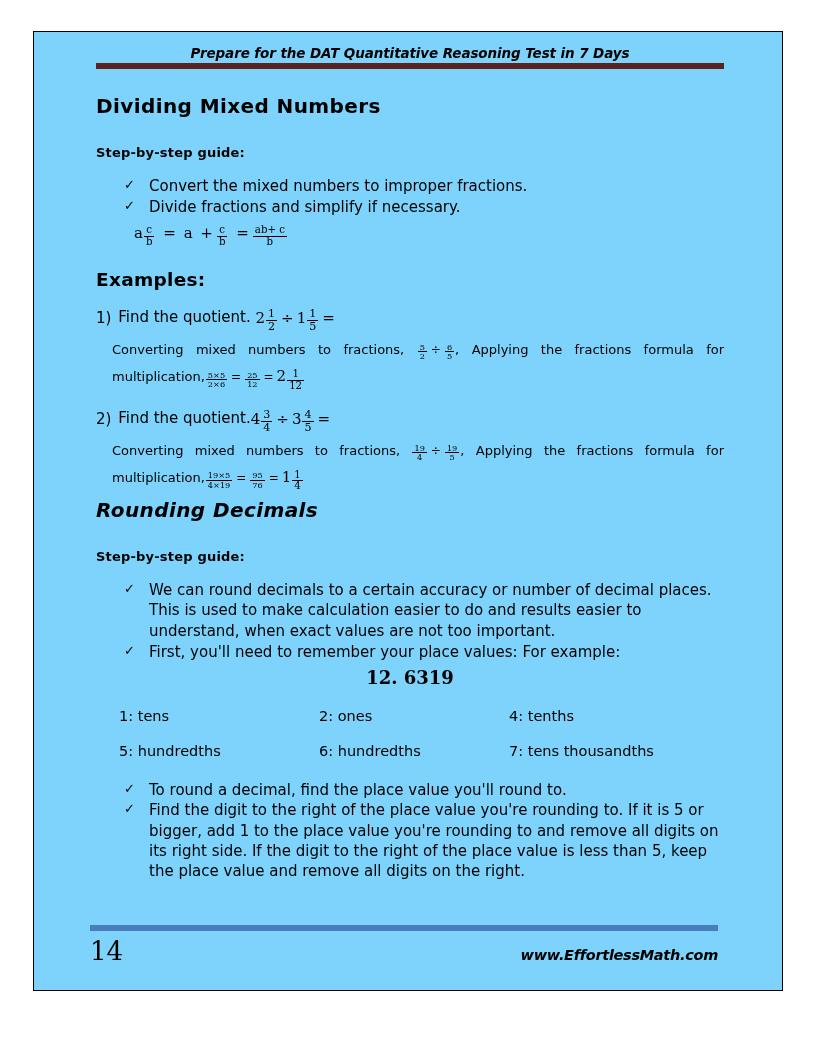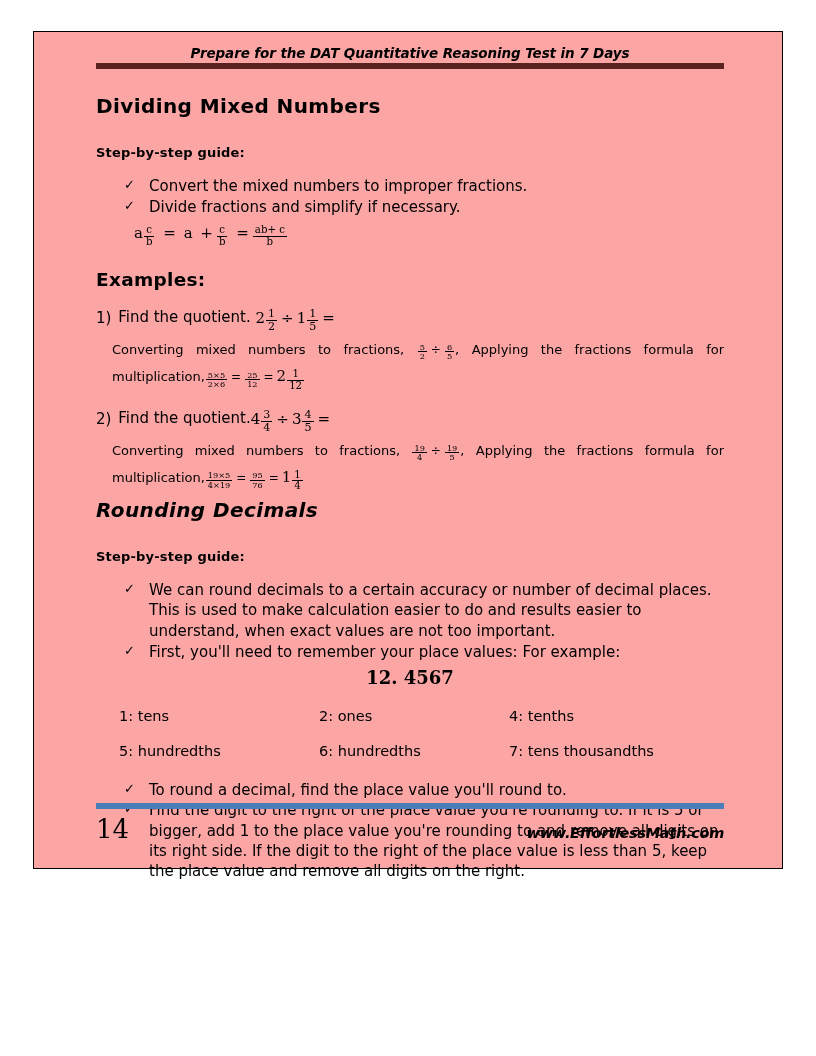--- a/index.html
+++ b/index.html
@@ -7,24 +7,24 @@
     background: #ffffff;
   }
   body {
     width: 816px; height: 1056px;
     font-family: "DejaVu Sans", sans-serif;
     -webkit-font-smoothing: none;
   }
   .page-frame {
     position: absolute;
     left: 33px; top: 31px;
-    width: 750px; height: 838px;
+    width: 750px; height: 960px;
     border: 1.5px solid #000000;
     box-sizing: border-box;
-    background: #fca5a5;
+    background: #7dd3fc;
   }
   .content {
     position: absolute;
     left: 62px; top: 13px;
     width: 628px;
   }
   
   .page-header {
     text-align: center;
     font-family: "DejaVu Sans", sans-serif;
@@ -165,21 +165,21 @@
     padding: 6px 0 13px 0;
     color: #000;
     vertical-align: top;
   }
   .pv-c1 { width: 200px; }
   .pv-c2 { width: 190px; }
   .pv-c3 { width: 170px; }
   
   .footer {
     position: absolute;
-    left: 62px; bottom: 24px;
+    left: 56px; bottom: 24px;
     width: 628px;
     text-align: right;
   }
   .footer-rule {
     height: 6px;
     background: #4A7EBB;
     width: 100%;
   }
   .footer-row {
     display: flex;
@@ -271,21 +271,21 @@
       <li>
         <span class="tick">✓</span>
         <span>We can round decimals to a certain accuracy or number of decimal places. This is used to make calculation easier to do and results easier to understand, when exact values are not too important.</span>
       </li>
       <li>
         <span class="tick">✓</span>
         <span>First, you'll need to remember your place values: For example:</span>
       </li>
     </ul>
 
-    <div class="bignum">12. 4567</div>
+    <div class="bignum">12. 6319</div>
 
     <table class="pv-table">
       <tbody>
           <tr>
         <td class="pv-c1">1: tens</td>
         <td class="pv-c2">2: ones</td>
         <td class="pv-c3">4: tenths</td>
       </tr>
       <tr>
         <td class="pv-c1">5:  hundredths</td>

